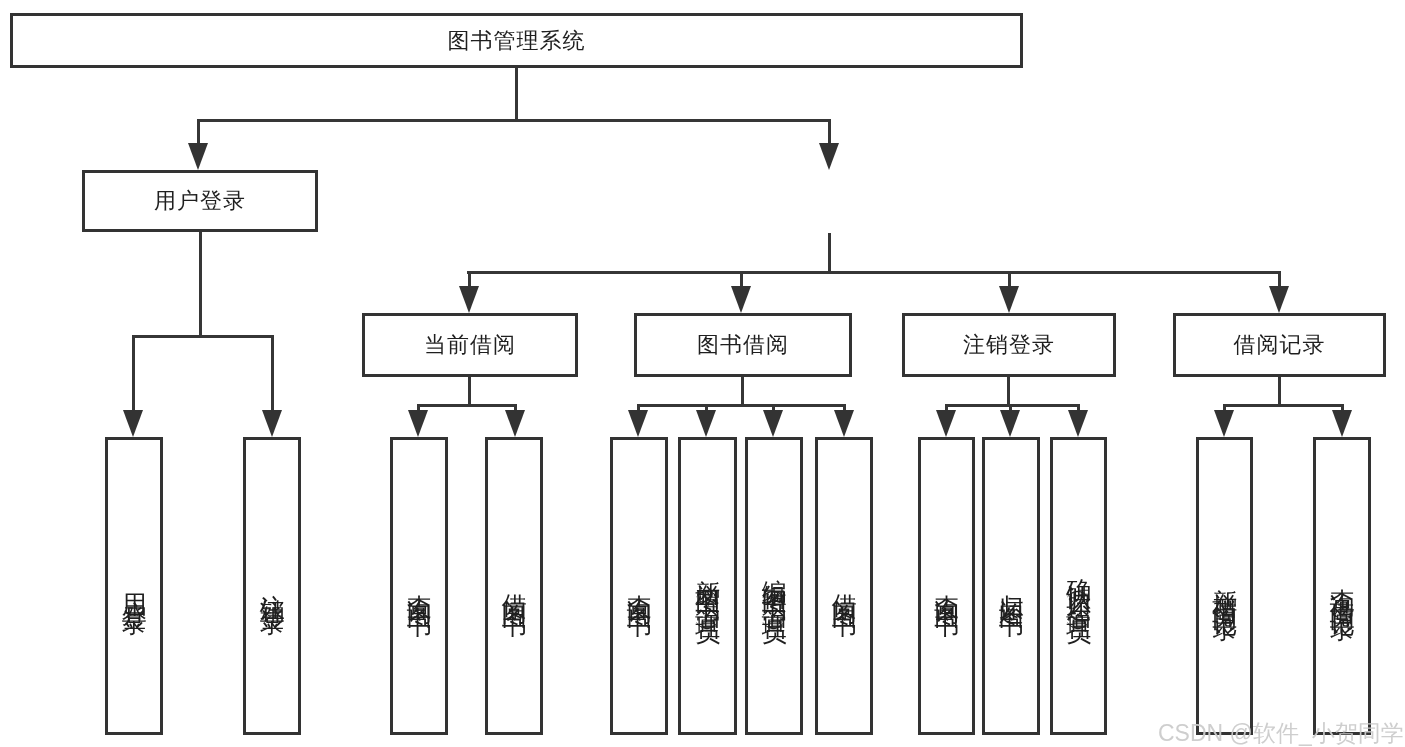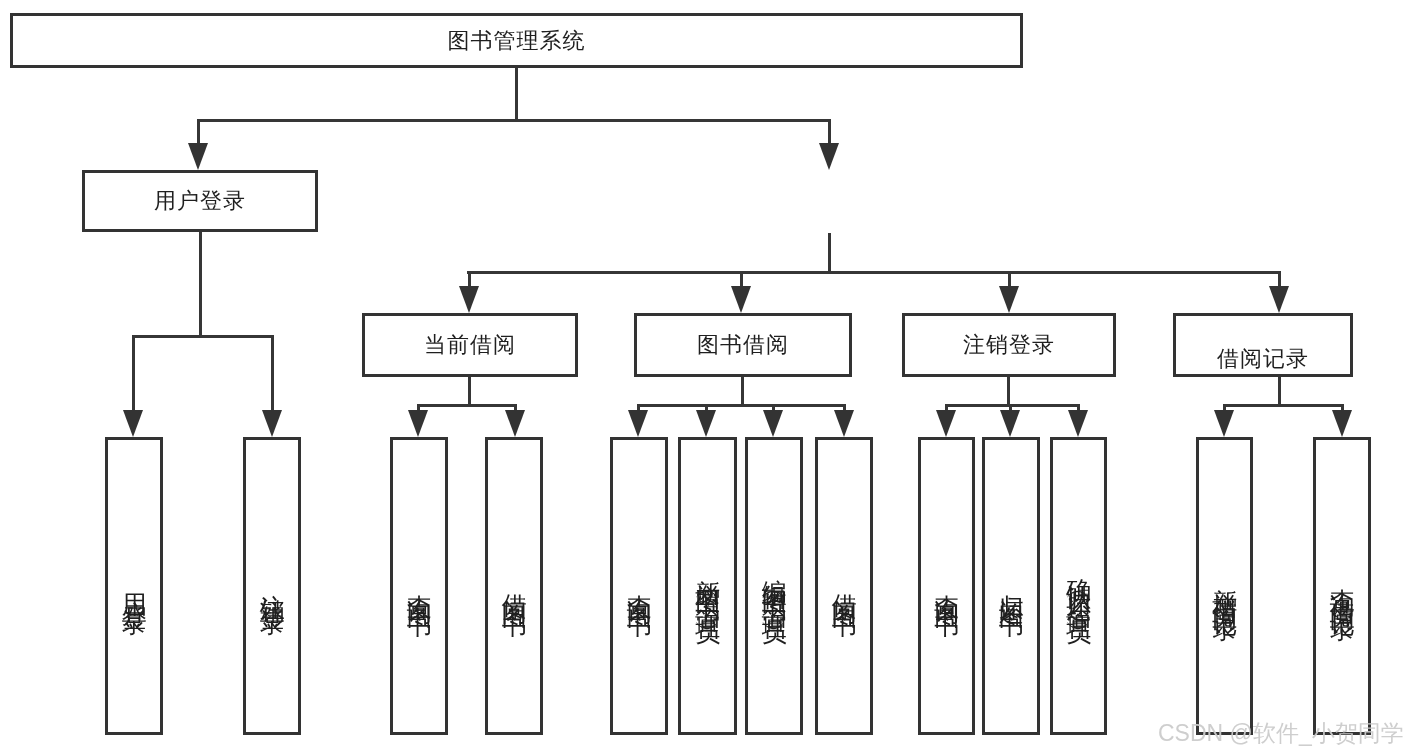--- a/index.html
+++ b/index.html
@@ -87,21 +87,21 @@
 
   <div class="node h" style="left:362px; top:313px; width:216px; height:64px;">
     <span>当前借阅</span>
   </div>
   <div class="node h" style="left:634px; top:313px; width:218px; height:64px;align-items:center;">
     <span>图书借阅</span>
   </div>
   <div class="node h" style="left:902px; top:313px; width:214px; height:64px;">
     <span>注销登录</span>
   </div>
-  <div class="node h" style="left:1173px; top:313px; width:180px; height:64px;align-items:flex-end;">
+  <div class="node h" style="left:1173px; top:313px; width:213px; height:64px;">
     <span>借阅记录</span>
   </div>
 
   <div class="line" style="left:468px; top:377px; width:3px;  height:30px;"></div>
   <div class="line" style="left:417px; top:404px; width:100px; height:3px;"></div>
   <div class="line" style="left:417px; top:404px; width:3px;  height:9px;"></div>
   <div class="arrow" style="left:408px; top:410px;"></div>
   <div class="line" style="left:514px; top:404px; width:3px;  height:9px;"></div>
   <div class="arrow" style="left:505px; top:410px;"></div>
 

